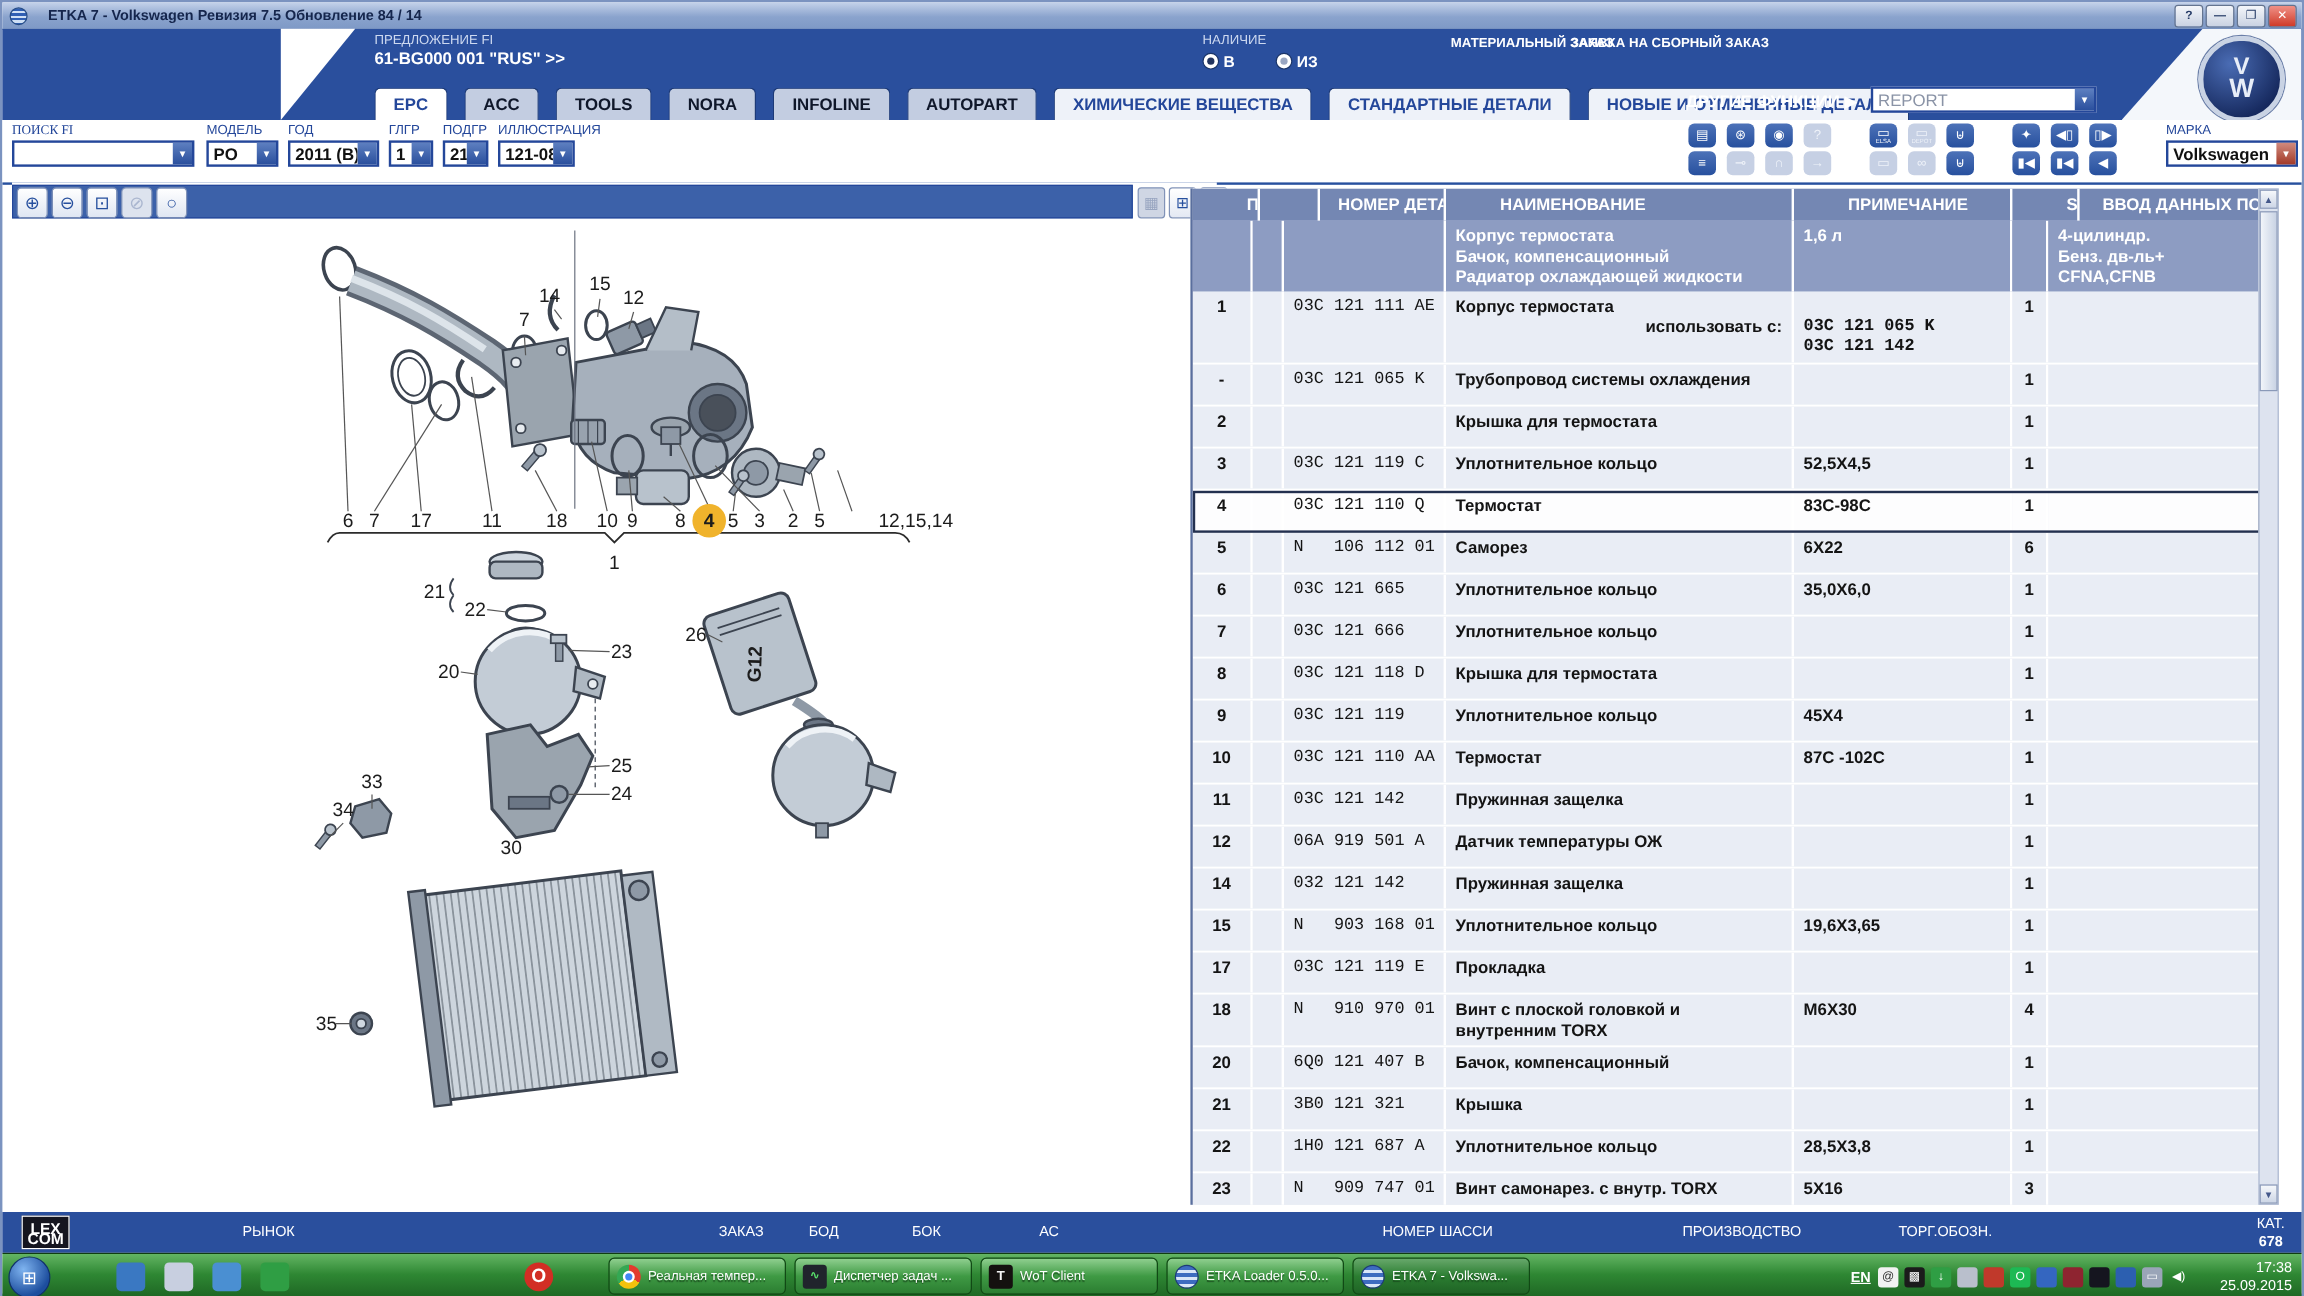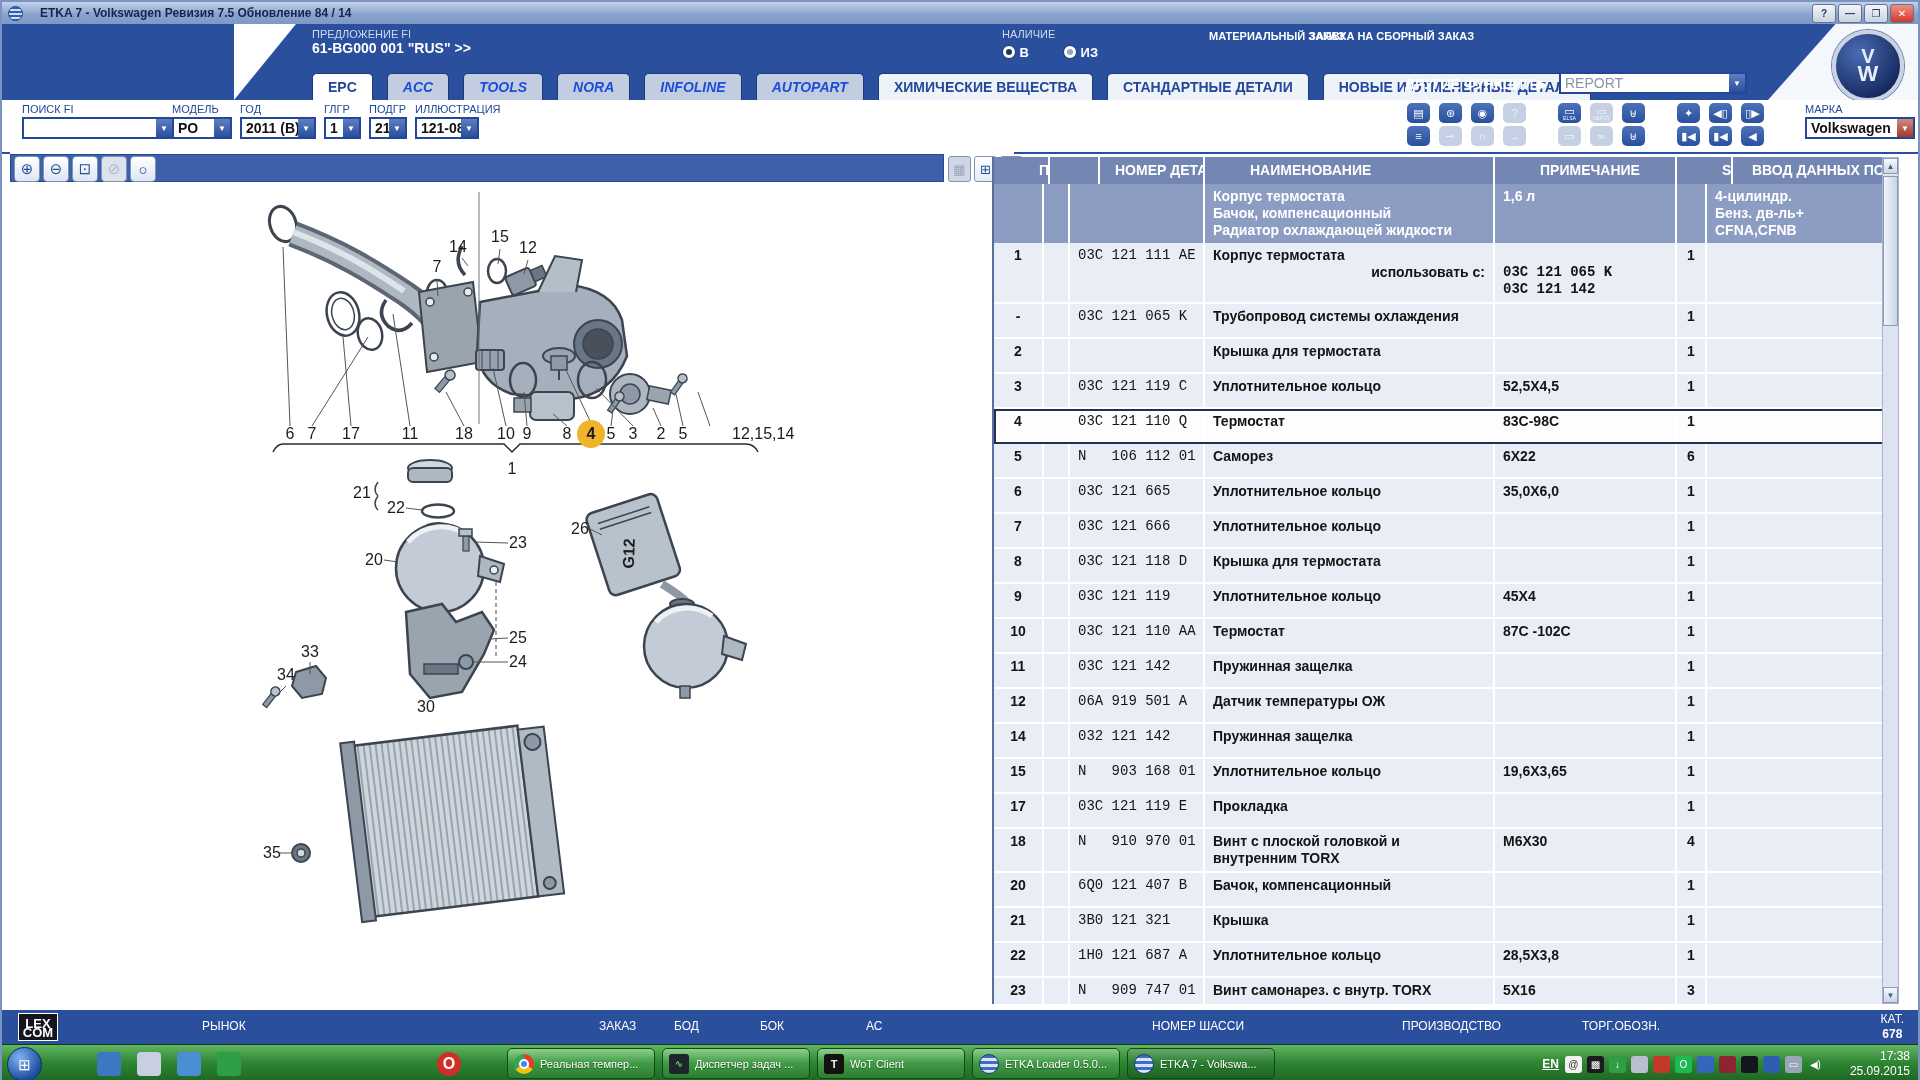--- a/index.html
+++ b/index.html
@@ -40,21 +40,21 @@
     box-shadow:0 0 0 1px #6b7fa8;display:flex;flex-direction:column;align-items:center;justify-content:center;color:#e8eef8;font-weight:bold;}
   #vw-badge .v{font-size:20px;line-height:16px;}
   #vw-badge .w{font-size:22px;line-height:20px;}
 
   
   #tabs{position:absolute;left:310px;top:70px;display:flex;gap:14px;align-items:flex-end;height:28px;}
   .tab{height:26px;padding:0 15px;display:flex;align-items:center;border:1px solid #1d3a77;
     border-bottom:none;border-radius:5px 5px 0 0;font-size:14px;font-weight:bold;white-space:nowrap;}
   .tab.active{background:#fff;color:#24479a;}
   .tab.enabled{background:#eef2f9;color:#24479a;}
-  .tab.disabled{background:#c3cde1;color:#1d4ed8;font-style:italic;}
+  .tab.disabled{background:#c3cde1;color:#0f172a;}
   #other-funcs{position:absolute;left:1403px;top:74px;font-size:14px;font-weight:bold;color:#fff;}
   #report-combo{position:absolute;left:1557px;top:70px;width:188px;}
 
   
   #filterrow{position:absolute;left:0;top:98px;width:100%;height:52px;background:#fff;border-bottom:2px solid #27509e;}
   .fld{position:absolute;top:3px;}
   .fld .lbl{font-size:11px;color:#24479a;margin-bottom:2px;white-space:nowrap;}
   .combo{display:flex;height:22px;border:2px solid #24479a;background:#fff;box-sizing:border-box;}
   .combo .val{flex:1;font-size:14px;font-weight:bold;color:#111;padding:1px 4px 0;white-space:nowrap;overflow:hidden;}
   .combo .val.gray{color:#8a93a6;font-weight:normal;}
@@ -199,21 +199,21 @@
     </div>
   <div id="other-funcs">ДРУГИЕ ФУНКЦИИ ▶</div>
   <div id="report-combo">
     <div class="combo">
         <span class="val gray">REPORT</span>
         <span class="drop">▼</span>
       </div>
   </div>
 
   <div id="filterrow">
-      <div class="fld" style="left: 20px;">
+      <div class="fld" style="left: 8px; font-family: Liberation Serif, serif;">
         <div class="lbl">ПОИСК FI</div>
         <div class="combo" style="width: 152px;">
           <span class="val"></span>
           <span class="drop">▼</span>
         </div>
       </div>
       <div class="fld" style="left: 170px;">
         <div class="lbl">МОДЕЛЬ</div>
         <div class="combo" style="width: 60px;">
           <span class="val">PO</span>

